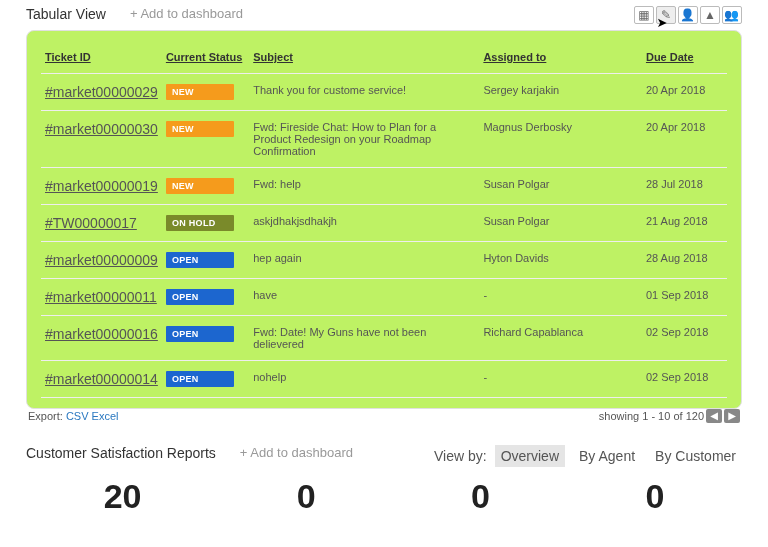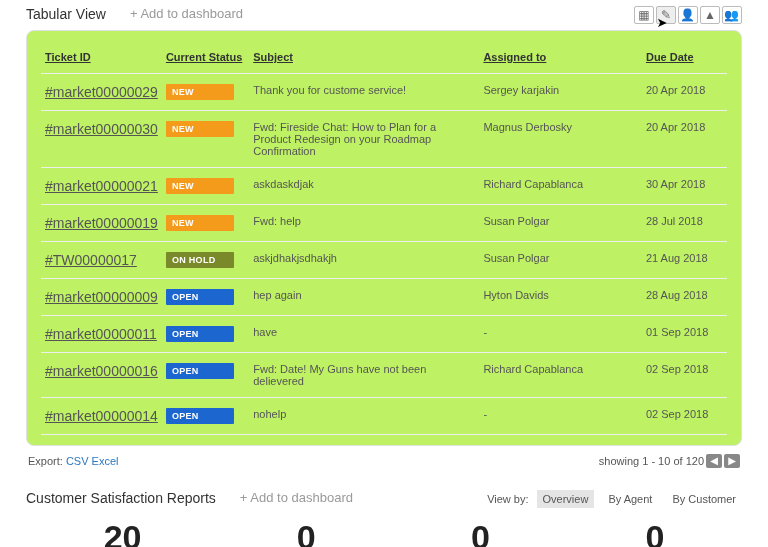--- a/index.html
+++ b/index.html
@@ -18,26 +18,26 @@
 .c-id{width:90px}
 .c-id a{color:#555;text-decoration:underline;font-size:14px}
 .c-st{width:80px;text-align:left}
 .stat{display:inline-block;min-width:56px;padding:3px 6px;color:#fff;font-size:9px;font-weight:bold;letter-spacing:.3px;border-radius:1px}
 .st-new{background:#f59b1c}
 .st-hold{background:#7a8a2a}
 .st-open{background:#1c66cf}
 .c-sub{width:230px}
 .c-as{width:160px}
 .c-due{width:80px}
-.export-row{display:flex;align-items:center;margin:8px 2px 0 2px;font-size:11px;color:#555}
+.export-row{display:flex;align-items:center;margin:0 2px 0 2px;font-size:11px;color:#555}
 .export-row a{color:#2a78c0;text-decoration:none}
 .export-row .sp{flex:1}
 .pg-btn{display:inline-block;width:16px;height:14px;background:#888;color:#fff;border-radius:2px;text-align:center;line-height:14px;font-size:10px;margin-left:2px;cursor:pointer}
 .sec2{margin-top:22px}
-.viewby{margin-left:auto;display:flex;align-items:center;gap:8px;font-size:11px;color:#555}
+.viewby{margin-left:auto;display:flex;align-items:center;gap:8px;font-size:14px;color:#555}
 .viewby .opt{padding:3px 6px;cursor:pointer}
 .viewby .opt.sel{background:#e5e5e5}
 .bignums{display:flex;justify-content:space-around;margin-top:10px}
 .bignums div{font-size:34px;font-weight:bold;color:#222}
 </style>
 </head>
 <body>
 
 <div class="wrap">
   <div class="hdr-row">
@@ -70,27 +70,20 @@
             <td class="c-sub">Thank you for custome service!</td>
             <td class="c-as">Sergey karjakin</td>
             <td class="c-due">20 Apr 2018</td>
           </tr>
           <tr>
             <td class="c-id"><a href="#">#market00000030</a></td>
             <td class="c-st"><span class="stat st-new">NEW</span></td>
             <td class="c-sub">Fwd: Fireside Chat: How to Plan for a Product Redesign on your Roadmap Confirmation</td>
             <td class="c-as">Magnus Derbosky</td>
             <td class="c-due">20 Apr 2018</td>
-          </tr>
-          <tr>
-            <td class="c-id"><a href="#">#market00000021</a></td>
-            <td class="c-st"><span class="stat st-new">NEW</span></td>
-            <td class="c-sub">askdaskdjak</td>
-            <td class="c-as">Richard Capablanca</td>
-            <td class="c-due">30 Apr 2018</td>
           </tr>
           <tr>
             <td class="c-id"><a href="#">#market00000019</a></td>
             <td class="c-st"><span class="stat st-new">NEW</span></td>
             <td class="c-sub">Fwd: help</td>
             <td class="c-as">Susan Polgar</td>
             <td class="c-due">28 Jul 2018</td>
           </tr>
           <tr>
             <td class="c-id"><a href="#">#TW00000017</a></td>

